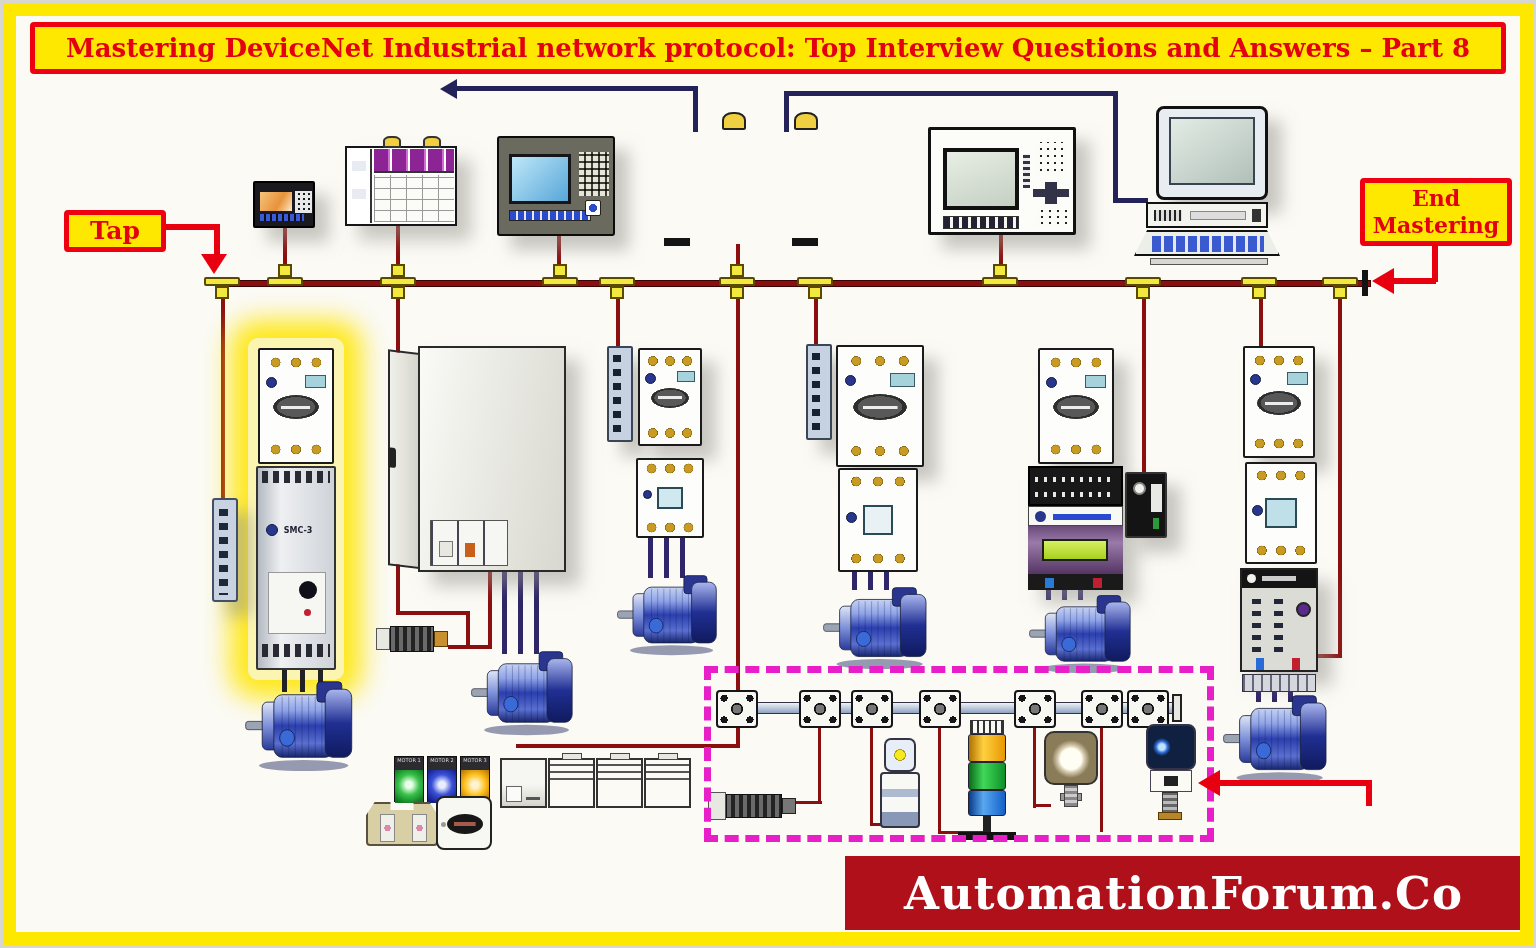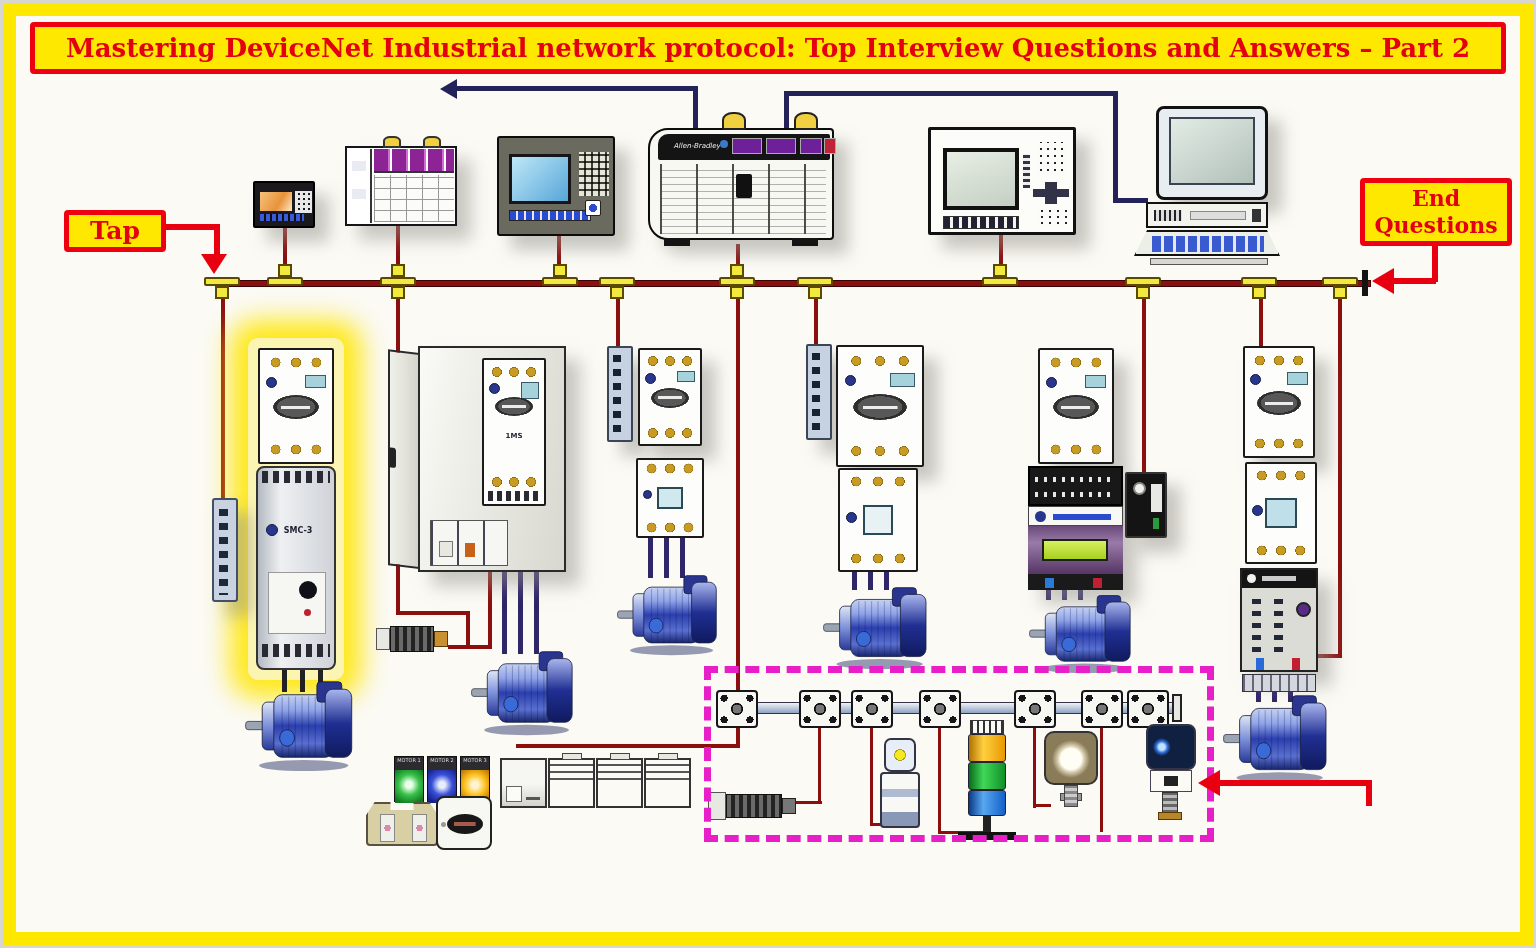--- a/index.html
+++ b/index.html
@@ -175,32 +175,20 @@
   <div class="dev" style="left:383px;top:136px;width:18px;height:12px;background:#f0d040;border:2px solid #333;border-radius:40% 40% 8% 8%"></div>
   <div class="dev" style="left:423px;top:136px;width:18px;height:12px;background:#f0d040;border:2px solid #333;border-radius:40% 40% 8% 8%"></div>
 
   <div class="dev shx" style="left:497px;top:136px;width:118px;height:100px;background:#6a6a5e;border:2px solid #0c0c0c;border-radius:3px">
     <div class="abs" style="left:10px;top:16px;width:62px;height:50px;background:linear-gradient(135deg,#bfe8f8,#57a6d8);border:3px solid #16161a"></div>
     <div class="abs" style="left:80px;top:14px;width:30px;height:44px;background-image:repeating-linear-gradient(0deg,#f6f6f2 0 5px,#44443c 5px 7px),repeating-linear-gradient(90deg,#f6f6f2 0 5px,#44443c 5px 7px);background-blend-mode:multiply;background-color:#f6f6f2"></div>
     <div class="abs" style="left:10px;top:72px;width:82px;height:11px;background:repeating-linear-gradient(90deg,#2a4ad0 0 6px,#e8e8e0 6px 8px);border:1px solid #222"></div>
     <div class="abs" style="left:86px;top:62px;width:16px;height:16px;background:radial-gradient(circle,#2a4ad0 0 40%,#fff 41%);border:1px solid #222;border-radius:2px"></div>
   </div>
 
-  <div class="dev shx" style="left:648px;top:128px;width:186px;height:112px;background:#f8f8f2;border:2px solid #0c0c0c;border-radius:20px 4px 4px 20px">
-    <div class="abs" style="left:8px;top:4px;width:172px;height:26px;background:#141414;border-radius:10px 2px 2px 2px">
-      <span class="abs" style="left:16px;top:8px;color:#eee;font-size:7px;font-style:italic;font-family:'DejaVu Sans',sans-serif">Allen-Bradley</span>
-      <span class="abs" style="left:74px;top:4px;width:30px;height:16px;background:#6e1f9a;border:1px solid #aaa"></span>
-      <span class="abs" style="left:108px;top:4px;width:30px;height:16px;background:#6e1f9a;border:1px solid #aaa"></span>
-      <span class="abs" style="left:142px;top:4px;width:22px;height:16px;background:#6e1f9a;border:1px solid #aaa"></span>
-      <span class="abs" style="left:166px;top:4px;width:12px;height:16px;background:#c02238;border:1px solid #aaa"></span>
-      <span class="abs" style="left:62px;top:6px;width:8px;height:8px;border-radius:50%;background:#3a7ac8"></span>
-    </div>
-    <div class="abs" style="left:10px;top:34px;width:166px;height:70px;background-image:repeating-linear-gradient(0deg,rgba(70,70,70,.4) 0 1px,transparent 1px 7px),repeating-linear-gradient(90deg,rgba(20,20,20,.75) 0 2px,transparent 2px 36px)"></div>
-    <div class="abs" style="left:86px;top:44px;width:16px;height:24px;background:#111;border-radius:2px"></div>
-  </div>
   <div class="dev" style="left:722px;top:112px;width:24px;height:18px;background:#f0d040;border:2px solid #222;border-radius:45% 45% 10% 10%"></div>
   <div class="dev" style="left:794px;top:112px;width:24px;height:18px;background:#f0d040;border:2px solid #222;border-radius:45% 45% 10% 10%"></div>
   <div class="dev" style="left:664px;top:238px;width:26px;height:8px;background:#141414"></div>
   <div class="dev" style="left:792px;top:238px;width:26px;height:8px;background:#141414"></div>
 
   <div class="dev shx" style="left:928px;top:127px;width:148px;height:108px;background:#fcfcf8;border:3px solid #111;border-radius:2px">
     <div class="abs" style="left:12px;top:18px;width:76px;height:62px;background:linear-gradient(160deg,#e8eee4,#c4cfc2);border:4px solid #111"></div>
     <div class="abs" style="left:92px;top:24px;width:7px;height:34px;background:repeating-linear-gradient(0deg,#334 0 3px,#eee 3px 6px)"></div>
     <div class="abs" style="left:104px;top:12px;width:32px;height:34px;background-image:repeating-linear-gradient(0deg,#fbfbf8 0 5px,#222 5px 7px),repeating-linear-gradient(90deg,#fbfbf8 0 5px,#222 5px 7px);background-blend-mode:lighten;background-color:#222"></div>
     <div class="abs" style="left:102px;top:52px;width:36px;height:22px;background-image:linear-gradient(#323248,#323248),linear-gradient(#323248,#323248);background-size:100% 8px,12px 100%;background-position:0 7px,12px 0;background-repeat:no-repeat"></div>
@@ -227,50 +215,41 @@
 
   <div class="dev" style="left:248px;top:338px;width:96px;height:342px;background:rgba(255,232,0,.28);border-radius:10px;box-shadow:0 0 26px 18px rgba(255,230,0,.9);z-index:3"></div>
 
   <div class="dev starter" style="left:258px;top:348px;width:76px;height:116px">
     <span class="trow t"></span>
     <span class="abdot"></span>
     <span class="tlbl"></span>
     <span class="dial"></span>
     <span class="trow b"></span>
   </div>
-  <div class="dev" style="left:256px;top:466px;width:80px;height:204px;background:linear-gradient(90deg,#b4bac2,#eef0f2 30%,#cfd3d9);border:2px solid #333;border-radius:8px">
+  <div class="dev" style="left:256px;top:466px;width:80px;height:204px;background:linear-gradient(90deg,#b4bac2,#eef0f2 30%,#cfd3d9);border:2px solid #333;border-radius:2px">
     <div class="abs" style="left:4px;top:3px;width:68px;height:12px;background:repeating-linear-gradient(90deg,#2a2a34 0 6px,transparent 6px 11px)"></div>
     <span class="abs" style="left:8px;top:56px;width:12px;height:12px;border-radius:50%;background:#28368e;border:1px solid #101a40"></span>
     <div class="abs" style="left:0;top:58px;width:80px;text-align:center;font-size:8px;font-weight:bold;color:#223;font-family:'DejaVu Sans',sans-serif">SMC-3</div>
     <div class="abs" style="left:10px;top:104px;width:58px;height:62px;background:#f6f6f2;border:1px solid #999">
       <span class="abs" style="right:8px;top:8px;width:18px;height:18px;border-radius:50%;background:#101018"></span>
       <span class="abs" style="right:14px;top:36px;width:7px;height:7px;border-radius:50%;background:#c02030"></span>
     </div>
     <div class="abs" style="left:4px;top:176px;width:68px;height:13px;background:repeating-linear-gradient(90deg,#2a2a34 0 6px,transparent 6px 11px)"></div>
   </div>
   <div class="cab" style="left:282px;top:670px;width:5px;height:22px;background:#222"></div>
   <div class="cab" style="left:300px;top:670px;width:5px;height:22px;background:#222"></div>
   <div class="cab" style="left:318px;top:670px;width:5px;height:22px;background:#222"></div>
   <svg class="dev" style="left:244px;top:680px;width:116px;height:92px" viewBox="0 0 140 100" preserveAspectRatio="none">
       <use href="#sym-motor"></use>
     </svg>
 
   <div class="dev" style="left:388px;top:352px;width:46px;height:216px;background:linear-gradient(90deg,#f0f0ea,#c8c9c0);border:2px solid #2a2a2a;transform:skewY(7deg);z-index:4">
     <span class="abs" style="left:-2px;top:96px;width:8px;height:20px;background:#222;border-radius:3px"></span>
   </div>
   <div class="dev shx" style="left:418px;top:346px;width:148px;height:226px;background:linear-gradient(100deg,#fafaf6,#d8d8d0);border:2px solid #2a2a2a"></div>
-  <div class="dev starter" style="left:482px;top:358px;width:64px;height:148px;z-index:5">
-    <span class="trow t" style="height:11%"></span>
-    <span class="abdot" style="top:16%"></span>
-    <span class="tlbl" style="top:15%"></span>
-    <span class="dial" style="top:26%;height:13%"></span>
-    <span class="abs" style="left:0;top:72px;width:100%;text-align:center;font-size:7px;font-weight:bold;color:#223;font-family:'DejaVu Sans',sans-serif">1MS</span>
-    <span class="trow b" style="height:11%;bottom:10%"></span>
-    <span class="abs" style="left:7%;bottom:2%;width:86%;height:7%;background:repeating-linear-gradient(90deg,#2a2a34 0 5px,transparent 5px 9px)"></span>
-  </div>
   <div class="dev" style="left:430px;top:520px;width:78px;height:46px;background:#f6f6f2;border:1px solid #555;background-image:repeating-linear-gradient(90deg,#445 0 2px,transparent 2px 26px);z-index:5">
     <span class="abs" style="left:8px;bottom:8px;width:14px;height:16px;background:#e8e8e0;border:1px solid #777"></span>
     <span class="abs" style="left:34px;bottom:8px;width:10px;height:14px;background:#c8601a"></span>
   </div>
   <div class="dev" style="left:376px;top:622px;width:74px;height:36px;z-index:4">
     <span class="abs" style="left:0;top:6px;width:14px;height:22px;background:#e8e8e2;border:1px solid #555"></span>
     <span class="abs" style="left:14px;top:4px;width:44px;height:26px;background:repeating-linear-gradient(90deg,#6a6a6a 0 4px,#232323 4px 8px);border:1px solid #111"></span>
     <span class="abs" style="left:58px;top:9px;width:14px;height:16px;background:#c89030;border:1px solid #5a3a00"></span>
   </div>
   <div class="cab" style="left:502px;top:568px;width:5px;height:86px"></div>
@@ -454,33 +433,34 @@
     <span class="abs" style="left:16px;top:62px;width:22px;height:8px;background:#999;border:1px solid #444"></span>
     <span class="abs" style="left:20px;top:54px;width:14px;height:22px;background:repeating-linear-gradient(0deg,#888 0 3px,#ccc 3px 6px);border:1px solid #444"></span>
   </div>
   <div class="dev" style="left:1144px;top:724px;width:54px;height:96px">
     <span class="abs" style="left:2px;top:0;width:50px;height:46px;background:#f8f8f4;border:2px solid #334;border-radius:8px;background-image:radial-gradient(circle 9px at 30% 50%,#bfe0ff 0 35%,#2a6ad8 65%,#102040 100%),radial-gradient(circle 9px at 72% 50%,#bfe0ff 0 35%,#2a6ad8 65%,#102040 100%)"></span>
     <span class="abs" style="left:6px;top:46px;width:42px;height:22px;background:linear-gradient(90deg,#c8ccd4,#f0f2f4 45%,#b0b4bc);border:1px solid #445;background-image:linear-gradient(#222,#222);background-size:14px 10px;background-position:50% 50%;background-repeat:no-repeat"></span>
     <span class="abs" style="left:18px;top:68px;width:16px;height:22px;background:repeating-linear-gradient(0deg,#666 0 3px,#bbb 3px 6px);border:1px solid #333"></span>
     <span class="abs" style="left:14px;top:88px;width:24px;height:8px;background:#b8862a;border:1px solid #5a3a00"></span>
   </div>
 
-  <div class="title">Mastering DeviceNet Industrial network protocol: Top Interview Questions and Answers – Part 2</div>
+  <div class="title">Mastering DeviceNet Industrial network protocol: Top Interview Questions and Answers – Part 8</div>
 
   <div class="cal" style="left:64px;top:210px;width:102px;height:42px;font-size:25px">Tap</div>
   <div class="cline" style="left:164px;top:224px;width:54px;height:6px"></div>
   <div class="cline" style="left:214px;top:224px;width:6px;height:32px"></div>
   <div class="tri-d" style="left:201px;top:254px"></div>
 
 
-  <div class="cal" style="left:1360px;top:178px;width:152px;height:68px;font-size:22px;padding:0 6px">End Questions</div>
+  <div class="cal" style="left:1360px;top:178px;width:152px;height:68px;font-size:22px;padding:0 6px">End Mastering</div>
   <div class="cline" style="left:1432px;top:244px;width:6px;height:38px"></div>
   <div class="cline" style="left:1392px;top:278px;width:44px;height:6px"></div>
   <div class="tri-l" style="left:1372px;top:268px"></div>
 
   <div class="cline" style="left:1366px;top:780px;width:6px;height:26px"></div>
   <div class="cline" style="left:1220px;top:780px;width:150px;height:6px"></div>
   <div class="tri-l" style="left:1198px;top:770px"></div>
 
+  <div class="banner">AutomationForum.Co</div>
 
   <div class="frame"></div>
   <div class="edge"></div>
 </div>
 
 </body></html>

